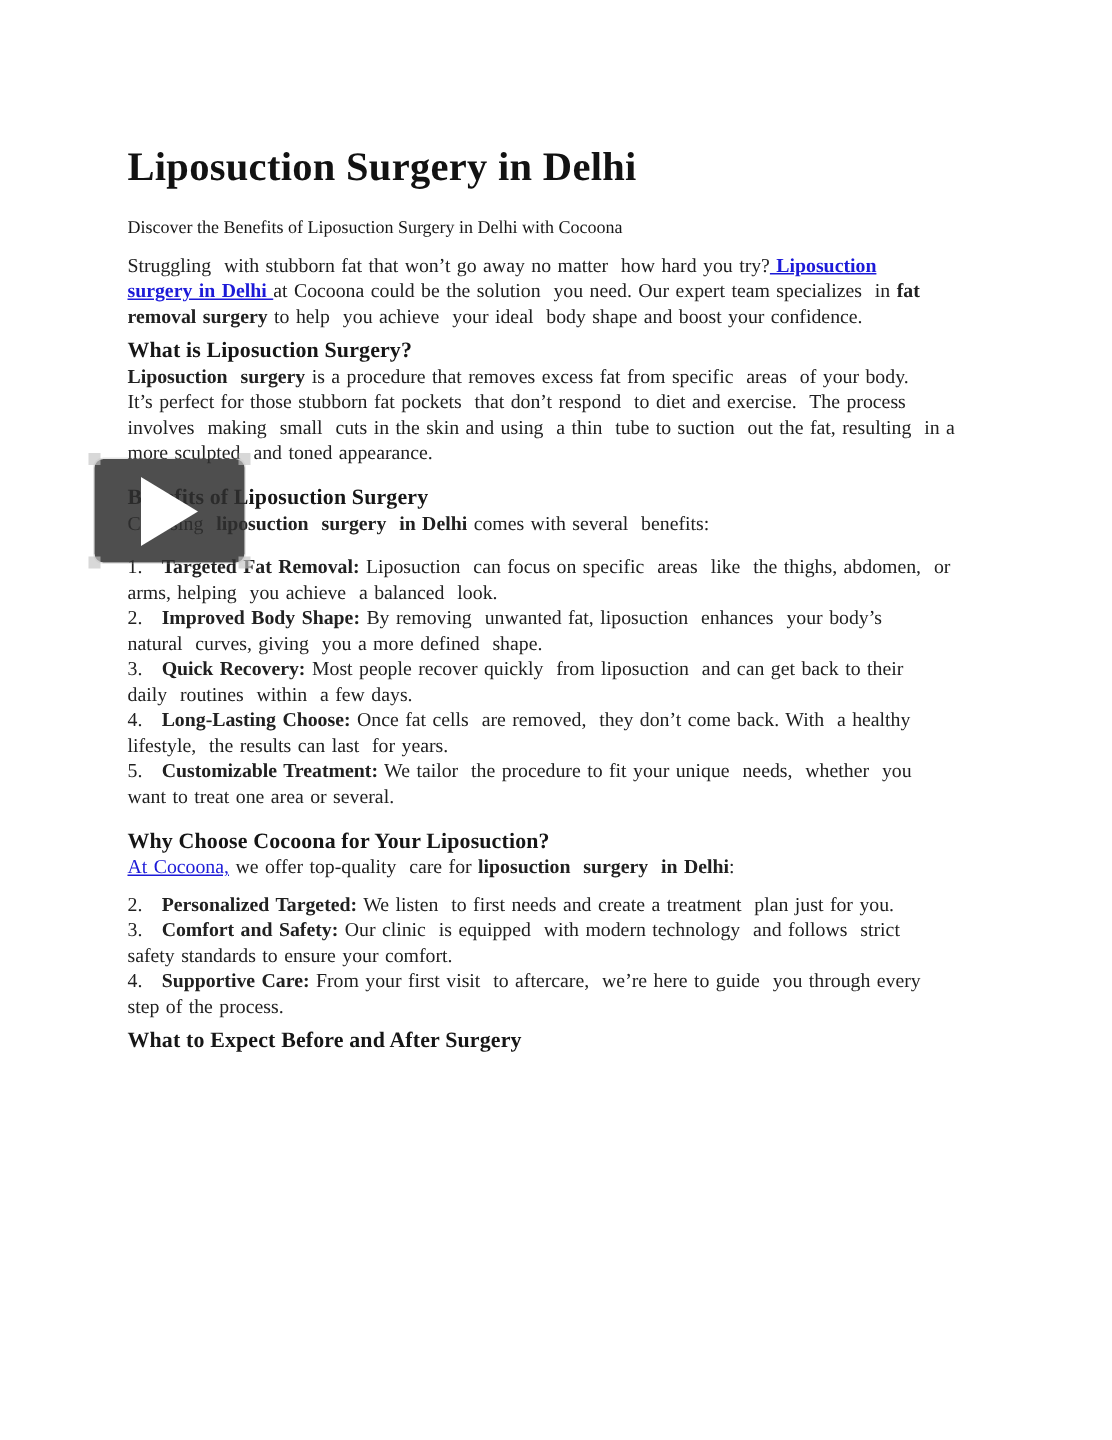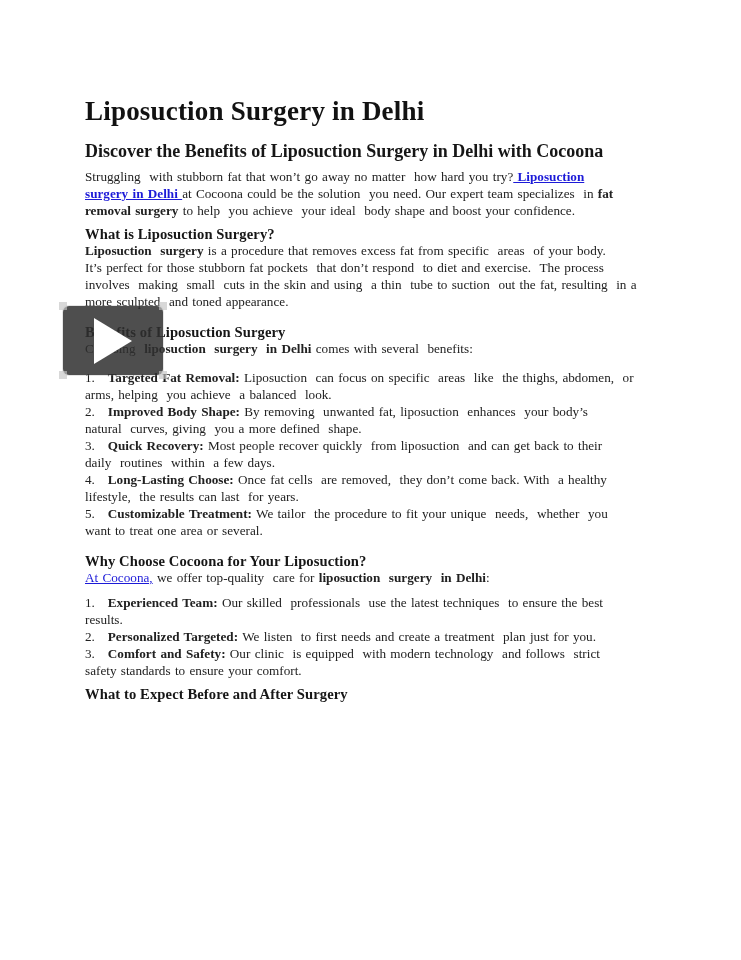--- a/index.html
+++ b/index.html
@@ -10,21 +10,21 @@
     color:#1f1f1f;
     overflow:hidden;
   }
   .page { position:relative; width:741px; height:788px; background:#ffffff; }
   .content { position:absolute; left:85px; top:97px; width:610px; }
 
   .title {
     font-size:27px; font-weight:bold; line-height:28px;
     letter-spacing:0.2px; color:#121212;
   }
-  .subtitle { font-size:18px; font-weight:bold; line-height:17px; color:#161616; }
+  .subtitle { font-size:12px; font-weight:normal; line-height:17px; color:#161616; }
   .h2 { font-size:14.6px; font-weight:bold; line-height:15px; color:#161616; letter-spacing:0.1px; }
   .para, .list {
     font-size:13.2px; line-height:17px;
     white-space:pre; word-spacing:1px; color:#212121;
   }
   .li { white-space:pre; }
   .b, b { font-weight:bold; }
   .lnk {
     color:var(--link-color,#1c1ad8);
     text-decoration:underline;
@@ -85,23 +85,23 @@
 arms, helping  you achieve  a balanced  look.</span></div><div class="li"><span>2.   </span><span class="b">Improved Body Shape:</span><span> By removing  unwanted fat, liposuction  enhances  your body’s
 natural  curves, giving  you a more defined  shape.</span></div><div class="li"><span>3.   </span><span class="b">Quick Recovery:</span><span> Most people recover quickly  from liposuction  and can get back to their
 daily  routines  within  a few days.</span></div><div class="li"><span>4.   </span><span class="b">Long-Lasting Choose:</span><span> Once fat cells  are removed,  they don’t come back. With  a healthy
 lifestyle,  the results can last  for years.</span></div><div class="li"><span>5.   </span><span class="b">Customizable Treatment:</span><span> We tailor  the procedure to fit your unique  needs,  whether  you
 want to treat one area or several.</span></div></div>
 
     <h2 class="h2 mt15">Why Choose Cocoona for Your  Liposuction?</h2>
 
     <p class="para mt16"><a class="lnk">At Cocoona,</a><span> we offer top-quality  care for </span><span class="b">liposuction  surgery  in Delhi</span><span>:</span></p>
 
-    <div class="list mt14"><div class="li"><span>1.   </span><span class="b">Experienced Team:</span><span> Our skilled  professionals  use the latest techniques  to ensure the best
-results.</span></div><div class="li"><span>2.   </span><span class="b">Personalized Targeted:</span><span> We listen  to first needs and create a treatment  plan just for you.</span></div><div class="li"><span>3.   </span><span class="b">Comfort and Safety:</span><span> Our clinic  is equipped  with modern technology  and follows  strict
-safety standards to ensure your comfort.</span></div></div>
+    <div class="list mt14"><div class="li"><span>2.   </span><span class="b">Personalized Targeted:</span><span> We listen  to first needs and create a treatment  plan just for you.</span></div><div class="li"><span>3.   </span><span class="b">Comfort and Safety:</span><span> Our clinic  is equipped  with modern technology  and follows  strict
+safety standards to ensure your comfort.</span></div><div class="li"><span>4.   </span><span class="b">Supportive Care:</span><span> From your first visit  to aftercare,  we’re here to guide  you through every
+step of the process.</span></div></div>
 
     <h2 class="h2 mt14">What to Expect Before and After Surgery</h2>
 
   </div>
 
   <div class="video-overlay">
     <span class="handle tl"></span>
     <span class="handle tr"></span>
     <span class="handle bl"></span>
     <span class="handle br"></span>

